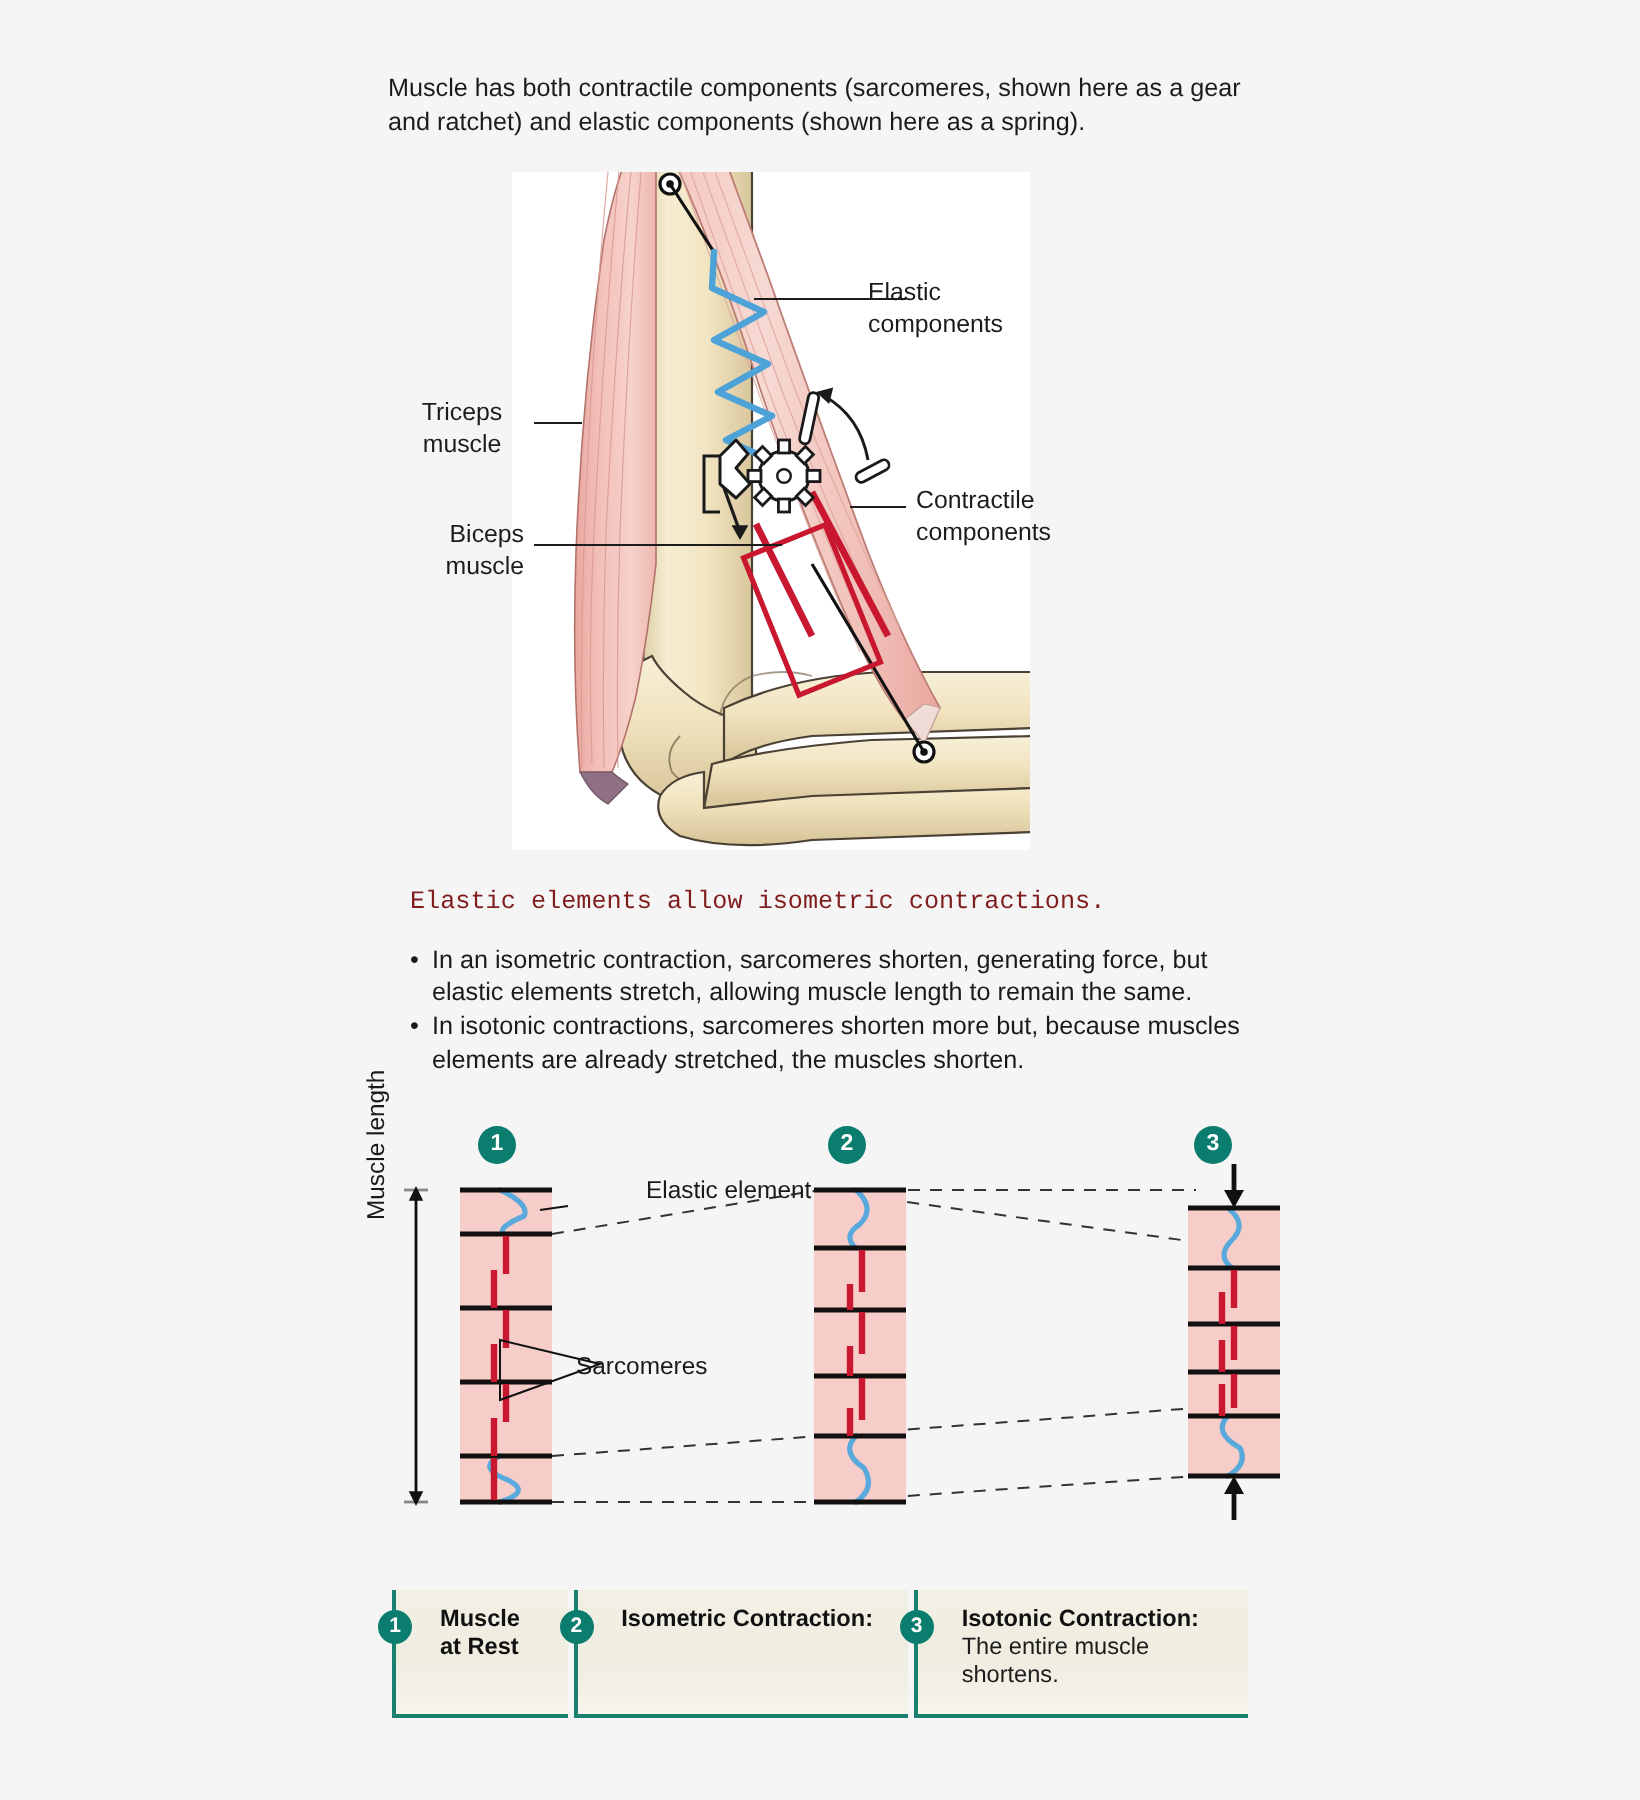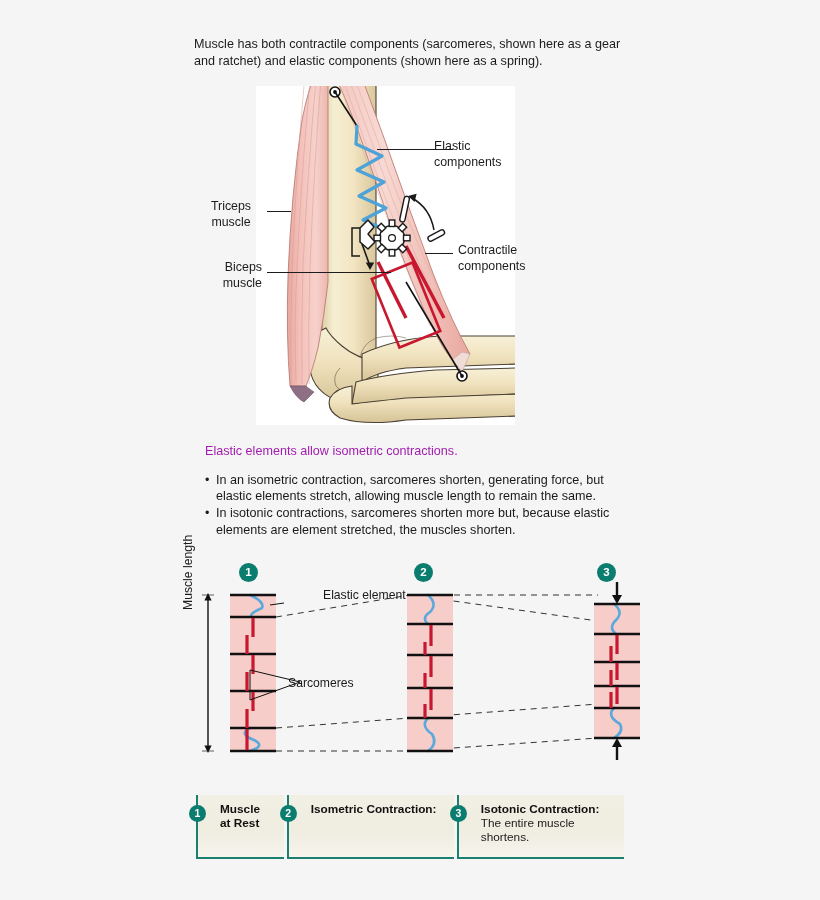--- a/index.html
+++ b/index.html
@@ -53,21 +53,22 @@
     position: absolute;
     background: #1c1c1c;
     height: 1px;
   }
 
   
   #mid-heading {
     left: 205px;
     top: 444px;
     font-size: 12.6px;
-    color: #a21caf;
+    color: #7f1d1d;
+    font-family: Liberation Mono, monospace;
   }
   #bullet-list {
     left: 205px;
     top: 472px;
     width: 420px;
     font-size: 12.6px;
     line-height: 16.2px;
   }
   #bullet-list .bullet-row {
     display: flex;
@@ -341,21 +342,21 @@
 
 <div class="abs" id="mid-heading">Elastic elements allow isometric contractions.</div>
 
 <div class="abs" id="bullet-list">
   <div class="bullet-row">
     <span class="dot">•</span>
     <span class="btxt">In an isometric contraction, sarcomeres shorten, generating force, but elastic elements stretch, allowing muscle length to remain the same.</span>
   </div>
   <div class="bullet-row">
     <span class="dot">•</span>
-    <span class="btxt">In isotonic contractions, sarcomeres shorten more but, because elastic elements are element stretched, the muscles shorten.</span>
+    <span class="btxt">In isotonic contractions, sarcomeres shorten more but, because muscles elements are already stretched, the muscles shorten.</span>
   </div>
 </div>
 
 <div class="abs" id="sarcomere-diagram">
   <svg id="sarcomere-svg" width="460" height="215" viewBox="0 0 460 215" xmlns="http://www.w3.org/2000/svg">
     <defs>
       <style>
         .band  { fill:#f6cdc9; }
         .zline { stroke:#111111; stroke-width:2.6; }
         .sarc  { stroke:#c8172f; stroke-width:3.2; stroke-linecap:butt; }

